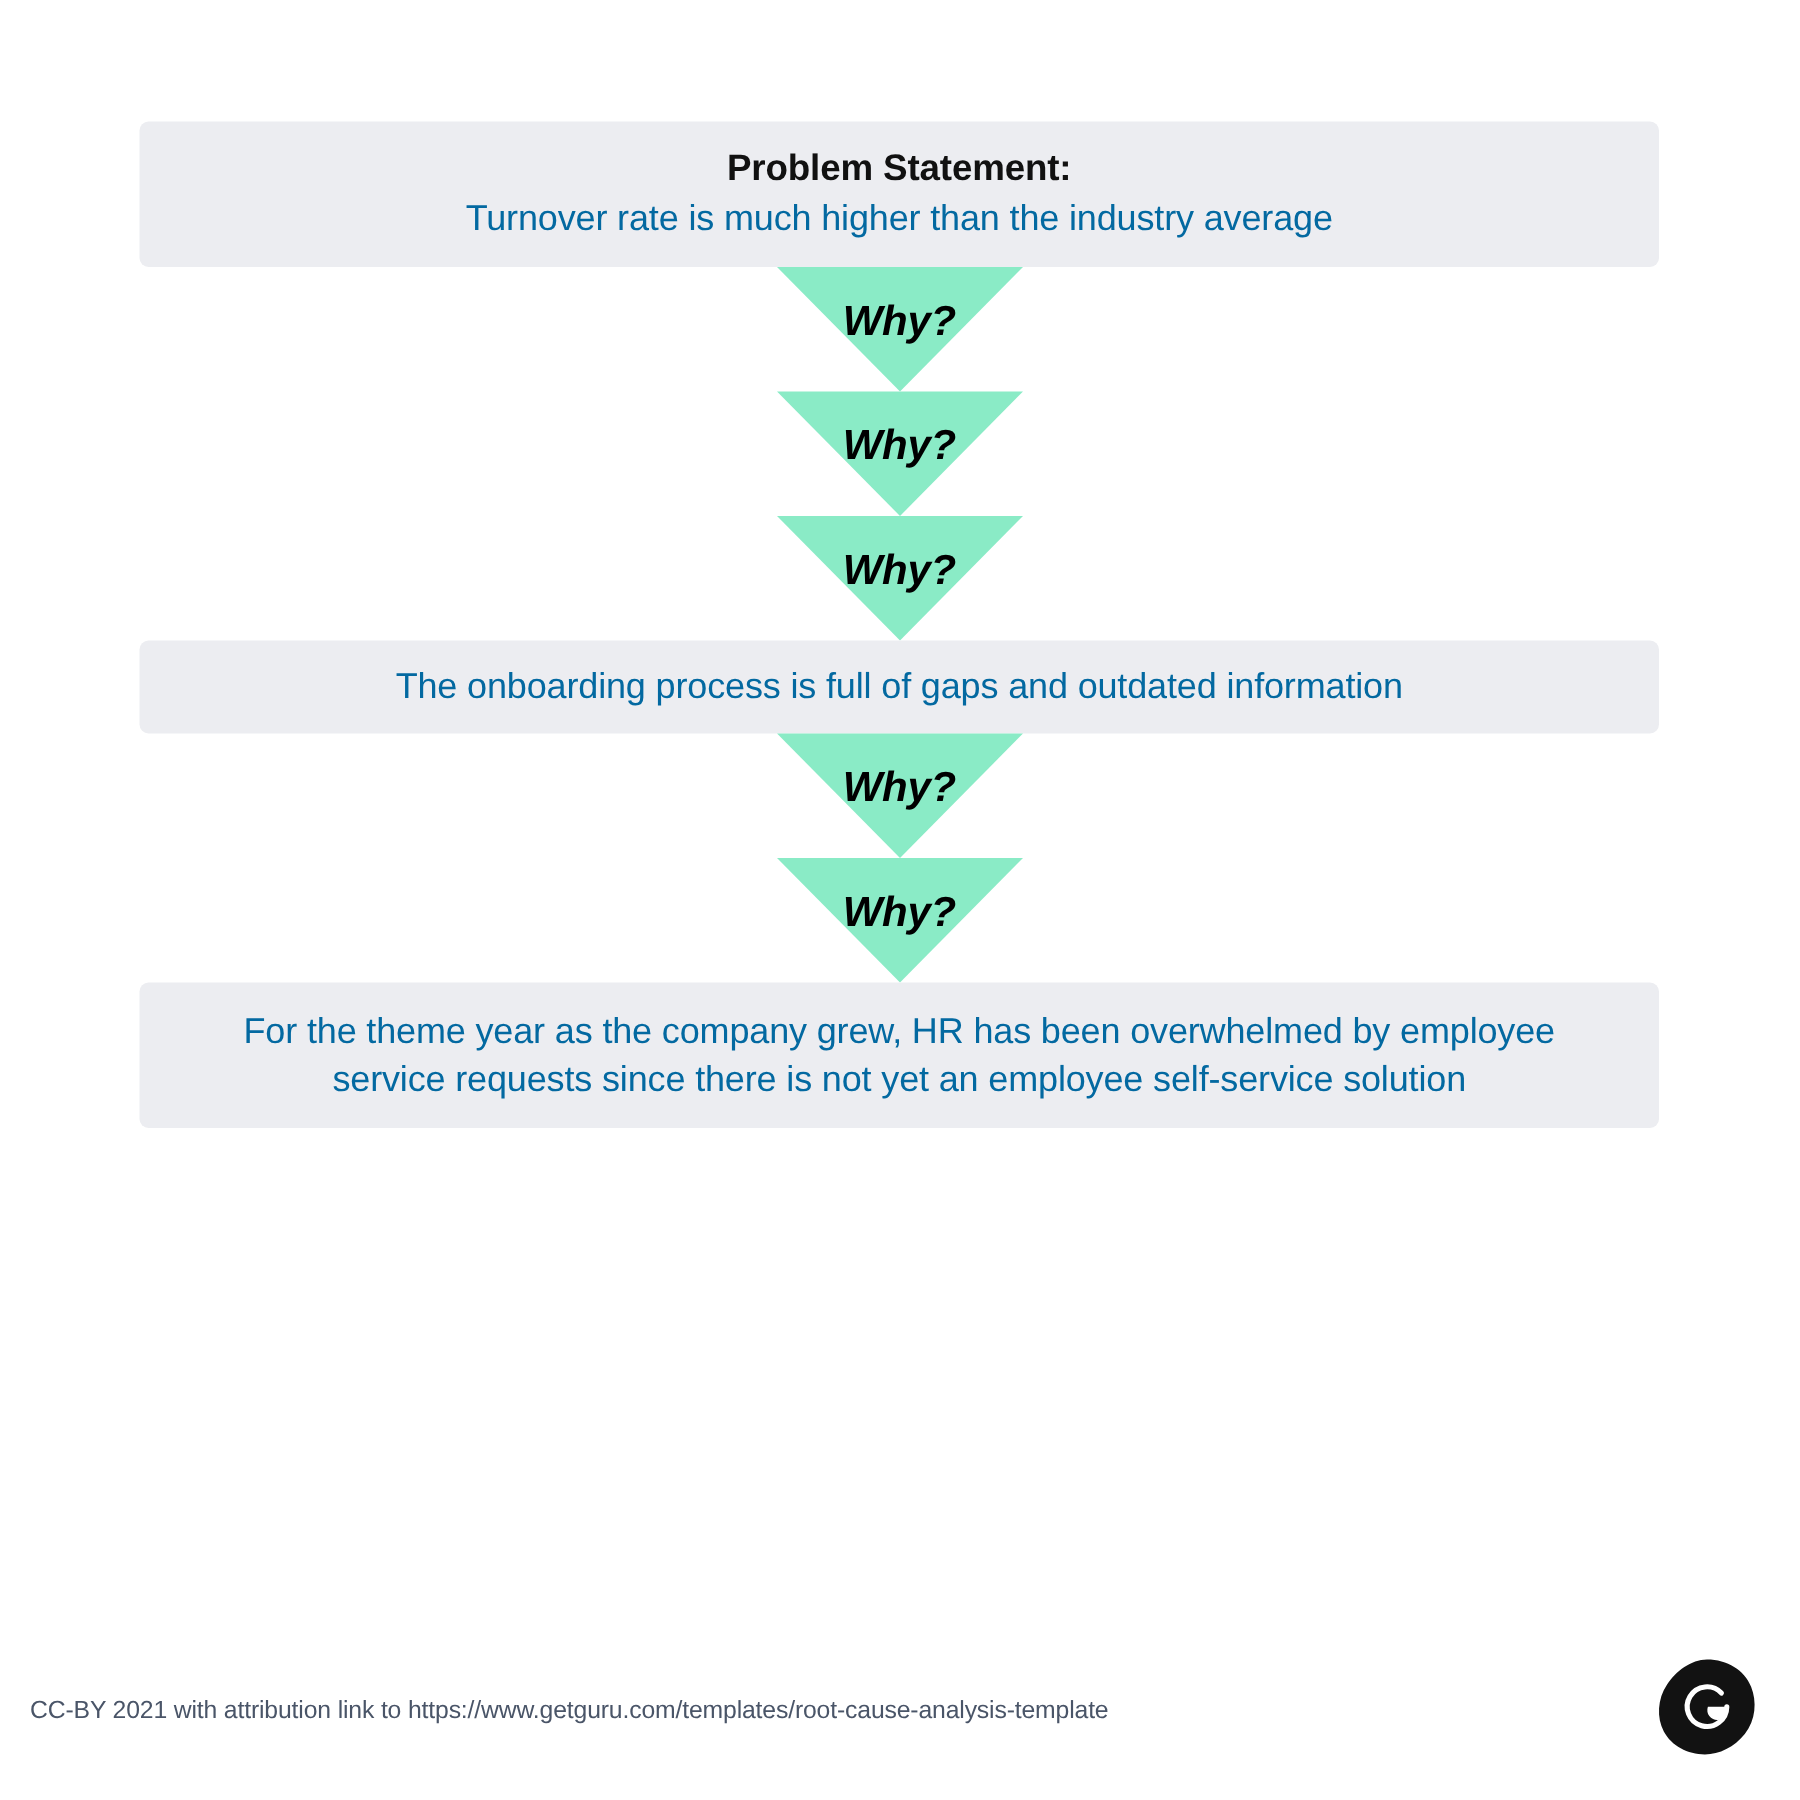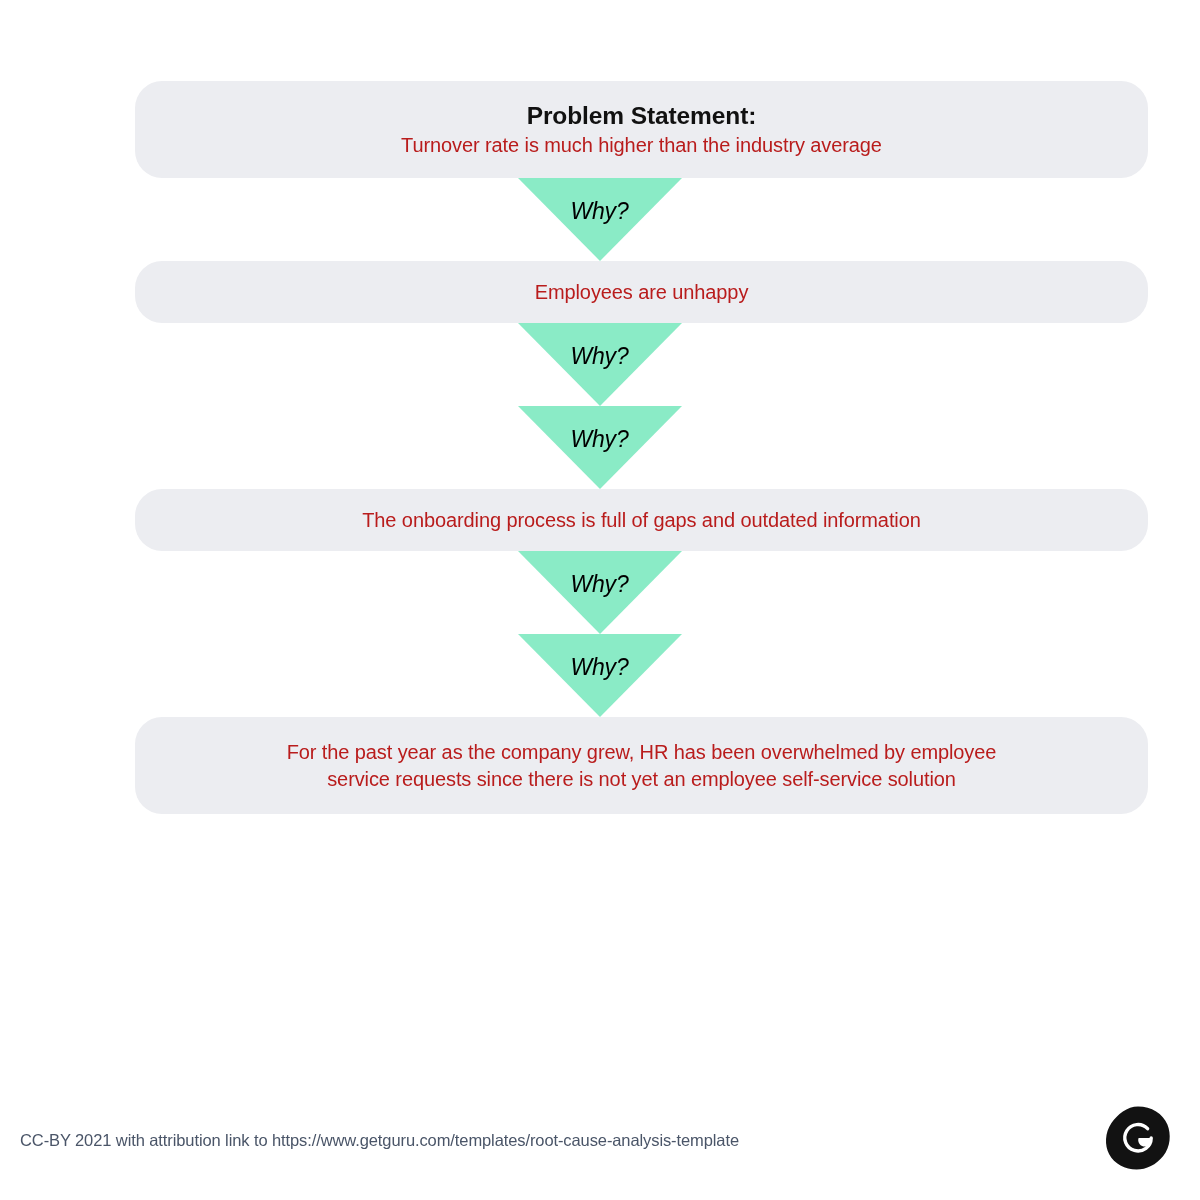--- a/index.html
+++ b/index.html
@@ -30,51 +30,50 @@
     left: 93px;
     top: 81px;
     width: 1013px;
   }
 
   .statement-box {
     position: relative;
     width: 100%;
     box-sizing: border-box;
     background: #ECEDF1;
-    border-radius: 27px;
+    border-radius: 6px;
     color: #1A1A1A;
     text-align: center;
     display: flex;
     flex-direction: column;
     align-items: center;
     justify-content: center;
     padding: 14px 40px;
     line-height: 1.33;
-    margin-left: 42px;
   }
 
   .statement-box.single {
     min-height: 62px;
   }
   .statement-box.double {
     min-height: 97px;
   }
 
   .box-title {
     font-size: 24.5px;
     font-weight: bold;
     letter-spacing: -0.1px;
     color: #111111;
   }
 
   .box-text {
-    font-size: 20px;
+    font-size: 24px;
     font-weight: normal;
     letter-spacing: -0.1px;
-    color: #b91c1c;
+    color: #0369a1;
     white-space: pre-line;
   }
 
   
   .why-connector {
     position: relative;
     width: 100%;
     height: 83px;
   }
 
@@ -88,22 +87,22 @@
     border-left: 82px solid transparent;
     border-right: 82px solid transparent;
     border-top: 83px solid #8AEBC6;
   }
 
   .why-label {
     position: absolute;
     left: 50%;
     top: 20px;
     transform: translateX(-50%);
-    font-size: 23px;
-    font-weight: normal;
+    font-size: 28px;
+    font-weight: bold;
     font-style: italic;
     color: #000000;
     letter-spacing: -0.2px;
     white-space: nowrap;
   }
 
   
   .footer-attribution {
     position: absolute;
     left: 20px;
@@ -133,23 +132,20 @@
     <div class="statement-box double">
       <div class="box-title">Problem Statement:</div>
       <div class="box-text">Turnover rate is much higher than the industry average</div>
     </div>
 
     <div class="why-connector">
       <div class="why-triangle"></div>
       <div class="why-label">Why?</div>
     </div>
 
-    <div class="statement-box single">
-      <div class="box-text">Employees are unhappy</div>
-    </div>
 
     <div class="why-connector">
       <div class="why-triangle"></div>
       <div class="why-label">Why?</div>
     </div>
 
 
     <div class="why-connector">
       <div class="why-triangle"></div>
       <div class="why-label">Why?</div>
@@ -164,21 +160,21 @@
       <div class="why-label">Why?</div>
     </div>
 
 
     <div class="why-connector">
       <div class="why-triangle"></div>
       <div class="why-label">Why?</div>
     </div>
 
     <div class="statement-box double">
-      <div class="box-text">For the past year as the company grew, HR has been overwhelmed by employee
+      <div class="box-text">For the theme year as the company grew, HR has been overwhelmed by employee
 service requests since there is not yet an employee self-service solution</div>
     </div>
 
   </div>
 
   <div class="footer-attribution">CC-BY 2021 with attribution link to https://www.getguru.com/templates/root-cause-analysis-template</div>
 
   <div class="brand-logo">
     <svg viewBox="0 0 68 68" width="68" height="68" aria-hidden="true">
       <path d="M34 2.4

